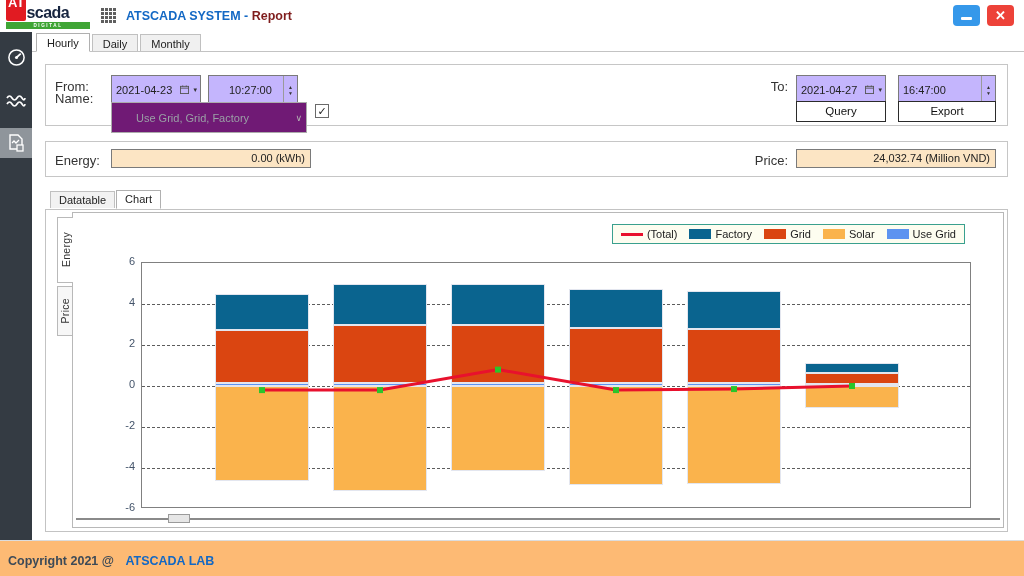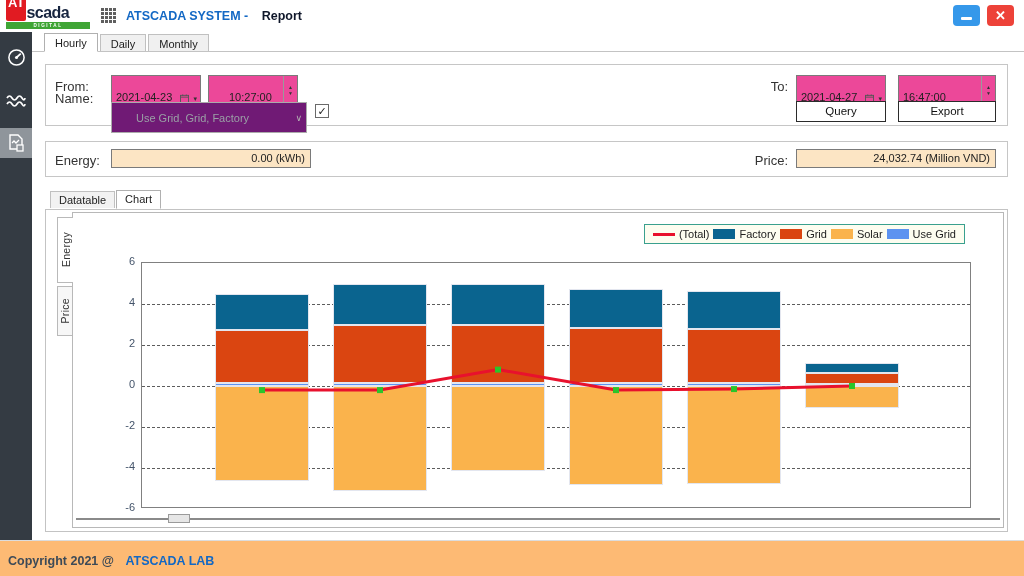--- a/index.html
+++ b/index.html
@@ -9,46 +9,46 @@
   
   #header { position:absolute; left:0; top:0; width:1024px; height:32px; background:#fff; }
   #logo { position:absolute; left:6px; top:3px; width:84px; height:26px; cursor:default; }
   #logo .row1 { display:flex; align-items:flex-end; height:18px; }
   #logo .at { background:#e11b22; color:#fff; font-weight:bold; font-size:13px; padding:11px 2px; border-radius:2px; line-height:15px; }
   #logo .scada { color:#16243f; font-weight:bold; font-size:16px; letter-spacing:-0.5px; line-height:17px; }
   #logo .tagline { background:#3fa535; color:#fff; font-size:4.6px; letter-spacing:1.6px; text-align:center; height:7px; line-height:7px; margin-top:1px; font-weight:bold; }
   #grid-icon { position:absolute; left:101px; top:8px; }
   #title-wrap { position:absolute; left:126px; top:9px; font-size:12.5px; font-weight:bold; }
   #title-wrap .sys { color:#1368c4; }
-  #title-wrap .rep { color:#0f172a; margin-left:10px; }
+  #title-wrap .rep { color:#7f1d1d; }
   #win-buttons { position:absolute; right:10px; top:5px; display:flex; gap:7px; }
   .win-btn { width:27px; height:21px; border-radius:4px; display:flex; align-items:center; justify-content:center; cursor:pointer; }
   #btn-min { background:#3598ea; }
   #btn-min .bar { width:11px; height:3px; background:#fff; border-radius:1px; margin-top:6px;}
   #btn-close { background:#ed4239; color:#fff; font-size:13px; font-weight:bold; }
 
   
   #sidebar { position:absolute; left:0; top:32px; width:32px; height:508px; background:#343b43; }
   .side-icon { width:32px; height:30px; display:flex; align-items:center; justify-content:center; cursor:pointer; }
   .side-icon.sel { background:#8f959b; }
   #icon-dashboard { margin-top:10px; } #icon-trends { margin-top:14px; } #icon-report { margin-top:12px; }
 
   
   #period-tabs { position:absolute; left:36px; top:33px; display:flex; align-items:flex-end; z-index:3; }
   .ptab { font-size:11px; color:#222; padding:3px 10px 4px 10px; background:#f0f0f0; border:1px solid #c0c0c0; border-bottom:none; margin-right:2px; cursor:pointer; height:17px; }
-  .ptab.active { background:#fff; height:19px; border:1px solid #b0b0b0; border-bottom:1px solid #fff; margin-bottom:-1px; position:relative; z-index:4;margin-left:8px; }
+  .ptab.active { background:#fff; height:19px; border:1px solid #b0b0b0; border-bottom:1px solid #fff; margin-bottom:-1px; position:relative; z-index:4; }
   #content-box { position:absolute; left:32px; top:51px; width:992px; height:489px; background:#fff; border-top:1px solid #c3c3c3; }
 
   
   .panel { position:absolute; background:#fff; border:1px solid #c6c6c6; }
   #form-panel { left:45px; top:64px; width:963px; height:62px; }
   #summary-panel { left:45px; top:141px; width:963px; height:36px; }
   .lbl { position:absolute; font-size:13px; color:#333; }
 
-  .field { position:absolute; height:29px; border:1px solid #7a7a7a; background:#ec4899; font-size:11px; color:#222; display:flex; align-items:flex-end; }
+  .field { position:absolute; height:29px; border:1px solid #7a7a7a; background:#c4b5fd; font-size:11px; color:#222; display:flex; align-items:center; }
   .field .txt { flex:1; padding:0 4px; white-space:nowrap; }
   .field .dd-ico { display:flex; align-items:center; padding:0 3px; color:#444; }
   .spin { width:14px; height:100%; border-left:1px solid #9a9a9a; display:flex; flex-direction:column; align-items:center; justify-content:center; font-size:5px; color:#333; line-height:6px; cursor:pointer; }
   .dd-arrow { font-size:7px; color:#333; padding:0 3px 0 1px; }
 
   .select-dis { position:absolute; height:31px; border:1px solid #ababab; background:#701a75; color:#9aa0a6; font-size:11px; display:flex; align-items:center;padding-left:20px; }
   .select-dis .txt { flex:1; padding:0 4px; white-space:nowrap; overflow:hidden; }
   .select-dis .arr { color:#b5b5b5; font-size:9px; padding:0 4px; }
 
   .checkbox { position:absolute; width:14px; height:14px; border:1px solid #6a6a6a; background:#fff; font-size:11px; line-height:12px; text-align:center; color:#222; cursor:pointer; }
@@ -64,21 +64,21 @@
   .vtab-h.active { background:#fff; height:19px; border:1px solid #b0b0b0; border-bottom:1px solid #fff; margin-bottom:-1px; z-index:4; position:relative; }
   #chart-content { position:absolute; left:0; top:21px; width:963px; height:323px; border:1px solid #c3c3c3; background:#fff; }
 
   .vside-tab { position:absolute; left:11px; width:16px; background:#fff; border:1px solid #b9b9b9; display:flex; align-items:center; justify-content:center; cursor:pointer; }
   .vside-tab .vt { writing-mode:vertical-rl; transform:rotate(180deg); font-size:10.5px; color:#333; letter-spacing:0.3px; }
   #side-tab-energy { top:7px; height:66px; border-right:none; z-index:2; }
   #side-tab-price { top:76px; height:50px; background:#f7f7f7; }
 
   #chart-box { position:absolute; left:26px; top:2px; width:932px; height:316px; border:1px solid #b8b8b8; background:#fff; }
 
-  #legend { position:absolute; top:11px; right:38px; border:1px solid #3aa08e; background:#fdfdf0; padding:3px 8px; display:flex; align-items:center; gap:4px; font-size:11px; color:#222; z-index:5; }
+  #legend { position:absolute; top:11px; right:38px; border:1px solid #3aa08e; background:#fdfdf0; padding:3px 8px; display:flex; align-items:center; gap:12px; font-size:11px; color:#222; z-index:5; }
   .legend-item { display:flex; align-items:center; gap:4px; }
   .sw-box { width:22px; height:10px; display:inline-block; }
   .sw-line { width:22px; height:3px; display:inline-block; }
 
   #plot { position:absolute; left:68px; top:49px; width:830px; height:246px; border:1px solid #808080; background:#fff; }
   .gridline { position:absolute; left:0; width:100%; height:0; border-top:1px dashed #5c5c5c; }
   .bar-seg { position:absolute; border:1px solid #e3e6ef; }
   .ytick { position:absolute; width:28px; left:34px; text-align:right; font-size:11px; color:#44546a; }
   #line-svg { position:absolute; left:0; top:0; overflow:visible; z-index:4; }
 

